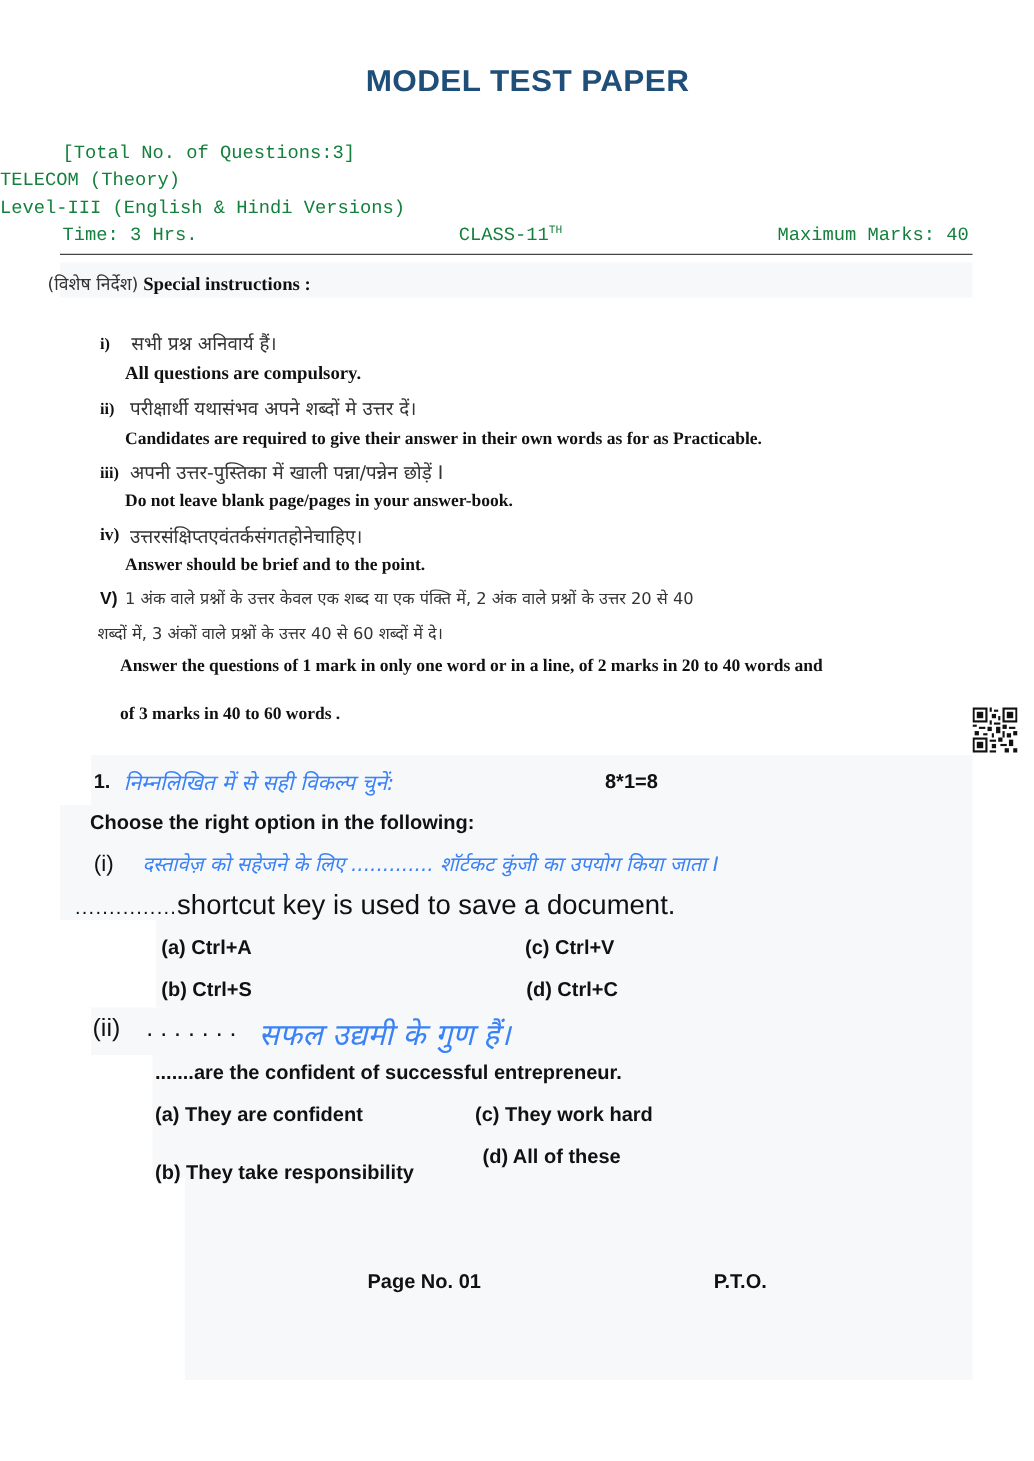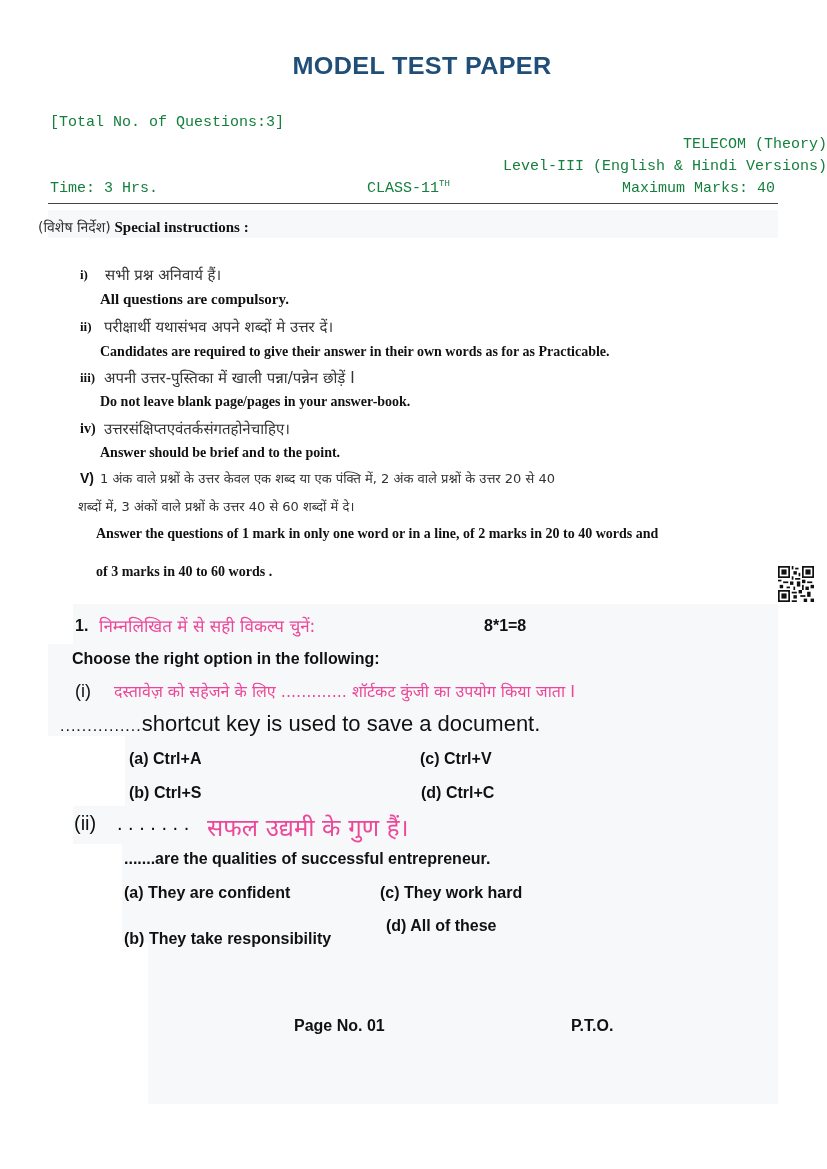--- a/index.html
+++ b/index.html
@@ -8,27 +8,27 @@
       font-family: "DejaVu Serif", serif; color: #111;
     }
     .abs { position: absolute; white-space: nowrap; }
     .shade { position: absolute; background: #f7f8fa; }
     .title {
       left: 0; width: 844px; top: 52px; text-align: center;
       font-family: "Liberation Sans", sans-serif; font-weight: bold; font-size: 24px;
       color: #1f4e79; letter-spacing: 0.3px; transform: scaleX(1.05);
     }
     .hdr { font-family: Liberation Mono, monospace; font-size: 15px; color: #15803d; }
-    .hdr-center { left: 0; width: 827px; text-align: right; }
+    .hdr-center { left: 0; width: 827px; text-align: left; }
     .rule { position: absolute; left: 48px; top: 203px; width: 730px; height: 1px; background: #444; }
     .instr-head { font-family: "Liberation Serif", serif; font-size: 15px; }
     .instr-head b { font-weight: bold; }
     .ser-b { font-family: "Liberation Serif", serif; font-size: 15px; font-weight: bold; }
     .hindi { font-family: "DejaVu Sans", sans-serif; font-size: 15px; color: #333; }
-    .hindi-lg { font-family: "DejaVu Sans", sans-serif; font-size: 18px; color: #ec4899; }
+    .hindi-lg { font-family: "DejaVu Sans", sans-serif; font-size: 18px; color: #3b82f6; font-style: italic; }
     .sans-b { font-family: "Liberation Sans", sans-serif; font-weight: bold; font-size: 16px; }
     .sans-lg { font-family: "Liberation Sans", sans-serif; font-size: 22px; }
     .sans-md { font-family: "Liberation Sans", sans-serif; font-size: 18px; }
     sup { font-size: 9px; }
     .qr { position: absolute; left: 778px; top: 565px; width: 36px; height: 38px; }
   </style>
 </head>
 <body>
 
 <div class="shade" style="left:48px;top:210px;width:730px;height:28px;"></div>
@@ -129,20 +129,20 @@
   <span style="font-size:16px;letter-spacing:1px;">...............</span><span>shortcut key is used to save a document.</span>
 </div>
 <div class="abs sans-b" style="left:129px;top:750px;">(a) Ctrl+A</div>
 <div class="abs sans-b" style="left:420px;top:750px;">(c) Ctrl+V</div>
 <div class="abs sans-b" style="left:129px;top:784px;">(b)  Ctrl+S</div>
 <div class="abs sans-b" style="left:421px;top:784px;">(d) Ctrl+C</div>
 
 <div class="abs sans-lg" style="left:74px;top:812px;font-size:20px;">(ii)</div>
 <div class="abs sans-lg" style="left:117px;top:812px;font-size:20px;">. . . . . . .</div>
 <div class="abs hindi-lg" style="left:207px;top:810px;font-size:24px;">सफल उद्यमी के गुण हैं।</div>
-<div class="abs sans-b" style="left:124px;top:850px;">.......are the qualities of successful entrepreneur.</div>
+<div class="abs sans-b" style="left:124px;top:850px;">.......are the confident of successful entrepreneur.</div>
 <div class="abs sans-b" style="left:124px;top:884px;">(a) They are confident</div>
 <div class="abs sans-b" style="left:380px;top:884px;">(c) They work hard</div>
 <div class="abs sans-b" style="left:124px;top:917px;margin-top:13px;">(b) They take responsibility</div>
 <div class="abs sans-b" style="left:386px;top:917px;">(d) All of these</div>
 
 <div class="abs sans-b" style="left:294px;top:1017px;">Page No. 01</div>
 <div class="abs sans-b" style="left:571px;top:1017px;">P.T.O.</div>
 
 </body></html>

